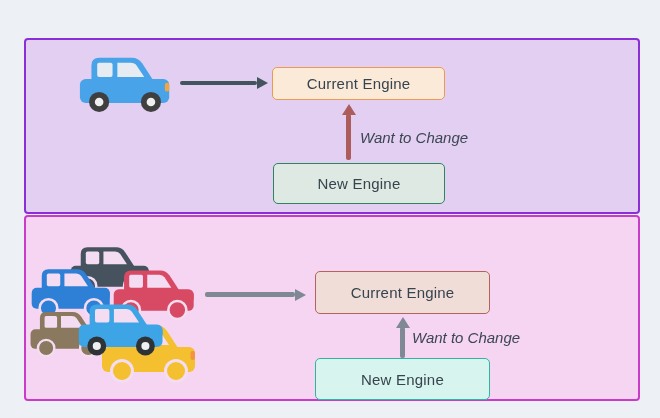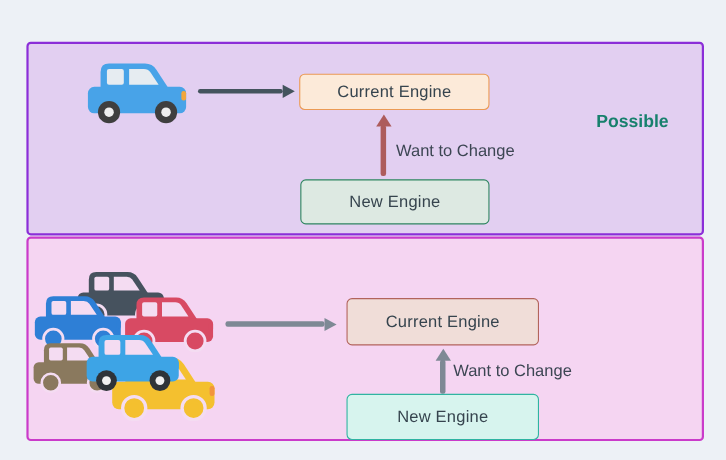--- a/index.html
+++ b/index.html
@@ -23,21 +23,21 @@
   }
   .box-current-top    { left:246px; top:27px;  width:173px; height:33px; background:#fcead9; border:1.5px solid #eb9a54; }
   .box-new-top        { left:247px; top:123px; width:172px; height:41px; background:#dde9e2; border:1.5px solid #2e8560; }
   .box-current-bottom { left:289px; top:54px;  width:175px; height:43px; background:#f0ddd8; border:1.5px solid #b2645c; }
   .box-new-bottom     { left:289px; top:141px; width:175px; height:42px; background:#d7f4ee; border:1.5px solid #2fb4a1; }
 
   .status { position:absolute; font-weight:bold; font-size:16px; white-space:nowrap; }
   .status-possible     { left:516px; top:62px;  color:#17806d; }
   .status-not-possible { left:516px; top:91px;  color:#d63a56; }
 
-  .want-label { position:absolute; font-size:15px; color:#3c4653; white-space:nowrap; }
+  .want-label { position:absolute; font-size:15px; color:#3c4653; white-space:nowrap;font-style:italic; }
   .want-top    { left:334px; top:89px;  }
   .want-bottom { left:386px; top:112px; }
 
   
   .arrow-h { position:absolute; border-radius:2px; }
   .arrow-h::after {
     content:""; position:absolute; left:100%; top:50%; transform:translateY(-50%);
     width:0; height:0;
     border-top:6px solid transparent; border-bottom:6px solid transparent;
     border-left:11px solid currentColor;
@@ -99,21 +99,20 @@
       <span>Current Engine</span>
     </div>
 
     <div class="arrow-v arrow-v-top"></div>
     <div class="want-label want-top">Want to Change</div>
 
     <div class="box box-new-top">
       <span>New Engine</span>
     </div>
 
-    <div class="status status-possible">Possible</div>
   </div>
 
   <div class="panel panel-bottom">
     <svg class="car car-dark" viewBox="0 0 100 62" style="--car-body:#46525e; --car-window:#f4dcf2; --car-wheel:#46525e; --car-ring:#f4dcf2;">
         <use href="#car-shape"></use>
       </svg>
     <svg class="car car-blue-left" viewBox="0 0 100 62" style="--car-body:#2e7fd6; --car-window:#f4dcf2; --car-wheel:#2e7fd6; --car-ring:#f4dcf2;">
         <use href="#car-shape"></use>
       </svg>
     <svg class="car car-red" viewBox="0 0 100 62" style="--car-body:#d84a63; --car-window:#f4dcf2; --car-wheel:#d84a63; --car-ring:#f4dcf2;">

